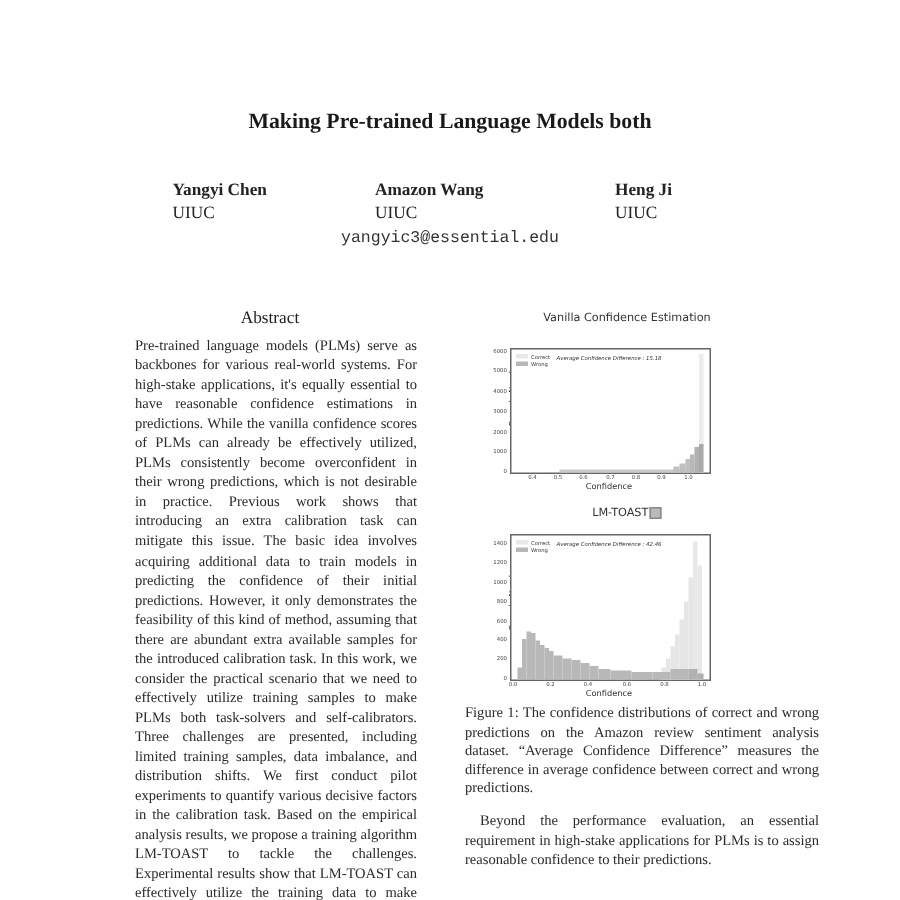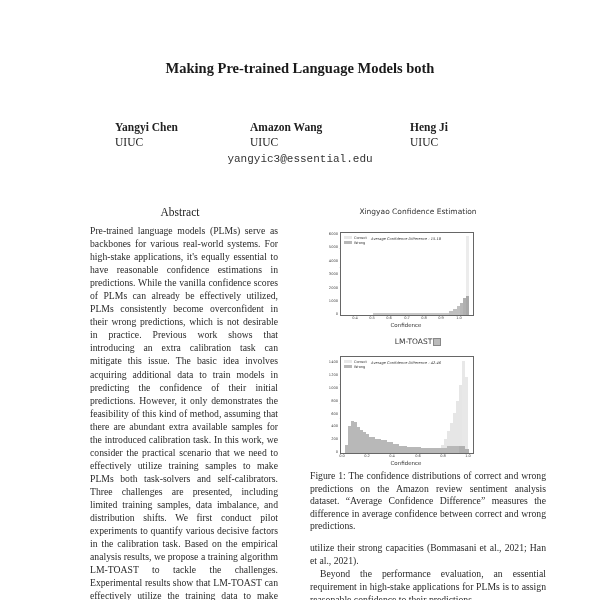--- a/index.html
+++ b/index.html
@@ -1,17 +1,17 @@
 <!DOCTYPE html>
 <html><head>
 <meta charset="utf-8">
 <style>
   html, body { margin: 0; padding: 0; background: #ffffff; }
   body { width: 600px; height: 600px; position: relative; overflow: hidden; font-family: "Liberation Serif", serif; color: #222; }
-  .title { position: absolute; left: 0; width: 600px; top: 59px; text-align: center; font-weight: bold; font-size: 14.5px; line-height: 18px; color: #1a1a1a; }
+  .title { position: absolute; left: 0; width: 600px; top: 72px; text-align: center; font-weight: bold; font-size: 14.5px; line-height: 18px; color: #1a1a1a; }
   .author { position: absolute; top: 120px; text-align: left; font-size: 11.5px; line-height: 15px; }
   .author .name { font-weight: bold; display: block; }
   .author .aff { display: block; }
   .email { position: absolute; top: 153px; left: 0; width: 600px; text-align: center; font-family: "Liberation Mono", monospace; font-size: 11px; color: #333; }
   .abs-head { position: absolute; top: 206px; left: 80px; width: 200px; text-align: center; font-weight: normal; font-size: 11.5px; }
   .abs-body { position: absolute; top: 224px; left: 90px; width: 188px; font-size: 9.7px; line-height: 13.05px; text-align: justify; color: #2a2a2a; }
   .fig { position: absolute; left: 318px; width: 200px; }
   .chart-title { text-align: center; font-family: "DejaVu Sans", sans-serif; font-size: 7.5px; color: #333; }
   .plot { position: absolute; border: 1px solid #666; background: #fff; }
   .ytick { position: absolute; font-family: "DejaVu Sans", sans-serif; font-size: 3.6px; color: #444; text-align: right; width: 18px; }
@@ -48,21 +48,21 @@
   <span class="name">Heng Ji</span>
   <span class="aff">UIUC</span>
 </div>
 
 <div class="email">yangyic3@essential.edu</div>
 
 <div class="abs-head">Abstract</div>
 <div class="abs-body">Pre-trained language models (PLMs) serve as backbones for various real-world systems. For high-stake applications, it's equally essential to have reasonable confidence estimations in predictions. While the vanilla confidence scores of PLMs can already be effectively utilized, PLMs consistently become overconfident in their wrong predictions, which is not desirable in practice. Previous work shows that introducing an extra calibration task can mitigate this issue. The basic idea involves acquiring additional data to train models in predicting the confidence of their initial predictions. However, it only demonstrates the feasibility of this kind of method, assuming that there are abundant extra available samples for the introduced calibration task. In this work, we consider the practical scenario that we need to effectively utilize training samples to make PLMs both task-solvers and self-calibrators. Three challenges are presented, including limited training samples, data imbalance, and distribution shifts. We first conduct pilot experiments to quantify various decisive factors in the calibration task. Based on the empirical analysis results, we propose a training algorithm LM-TOAST to tackle the challenges. Experimental results show that LM-TOAST can effectively utilize the training data to make PLMs have reasonable confidence estimations while maintaining the original task performance. Fur-</div>
 
 <div class="fig" style="top:207px; height:125px;">
-  <div class="chart-title">Xingyao Confidence Estimation</div>
+  <div class="chart-title">Vanilla Confidence Estimation</div>
   <div class="ylabel" style="left:-6px; top:52px;">Sample Number</div>
   <div class="ytick" style="left:2px; top:25px;">6000</div>
   <div class="ytick" style="left:2px; top:38px;">5000</div>
   <div class="ytick" style="left:2px; top:52px;">4000</div>
   <div class="ytick" style="left:2px; top:65px;">3000</div>
   <div class="ytick" style="left:2px; top:79px;">2000</div>
   <div class="ytick" style="left:2px; top:92px;">1000</div>
   <div class="ytick" style="left:2px; top:105px;">0</div>
   <div class="plot" style="left:22px; top:25px; width:132px; height:82px;">
     <div class="legend" style="left:3px; top:2px;">
@@ -156,15 +156,14 @@
   <div class="xtick" style="left:67px; top:117px;">0.4</div>
   <div class="xtick" style="left:93px; top:117px;">0.6</div>
   <div class="xtick" style="left:118px; top:117px;">0.8</div>
   <div class="xtick" style="left:143px; top:117px;">1.0</div>
   <div class="xlabel" style="left:22px; width:132px; top:123px;">Confidence</div>
 </div>
 
 <div class="caption">Figure 1: The confidence distributions of correct and wrong predictions on the Amazon review sentiment analysis dataset. “Average Confidence Difference” measures the difference in average confidence between correct and wrong predictions.</div>
 
 <div class="body2">
-  <p>utilize their strong capacities (Bommasani et al., 2021; Han et al., 2021).</p>
   <p class="indent">Beyond the performance evaluation, an essential requirement in high-stake applications for PLMs is to assign reasonable confidence to their predictions.</p>
 </div>
 
 </body></html>

